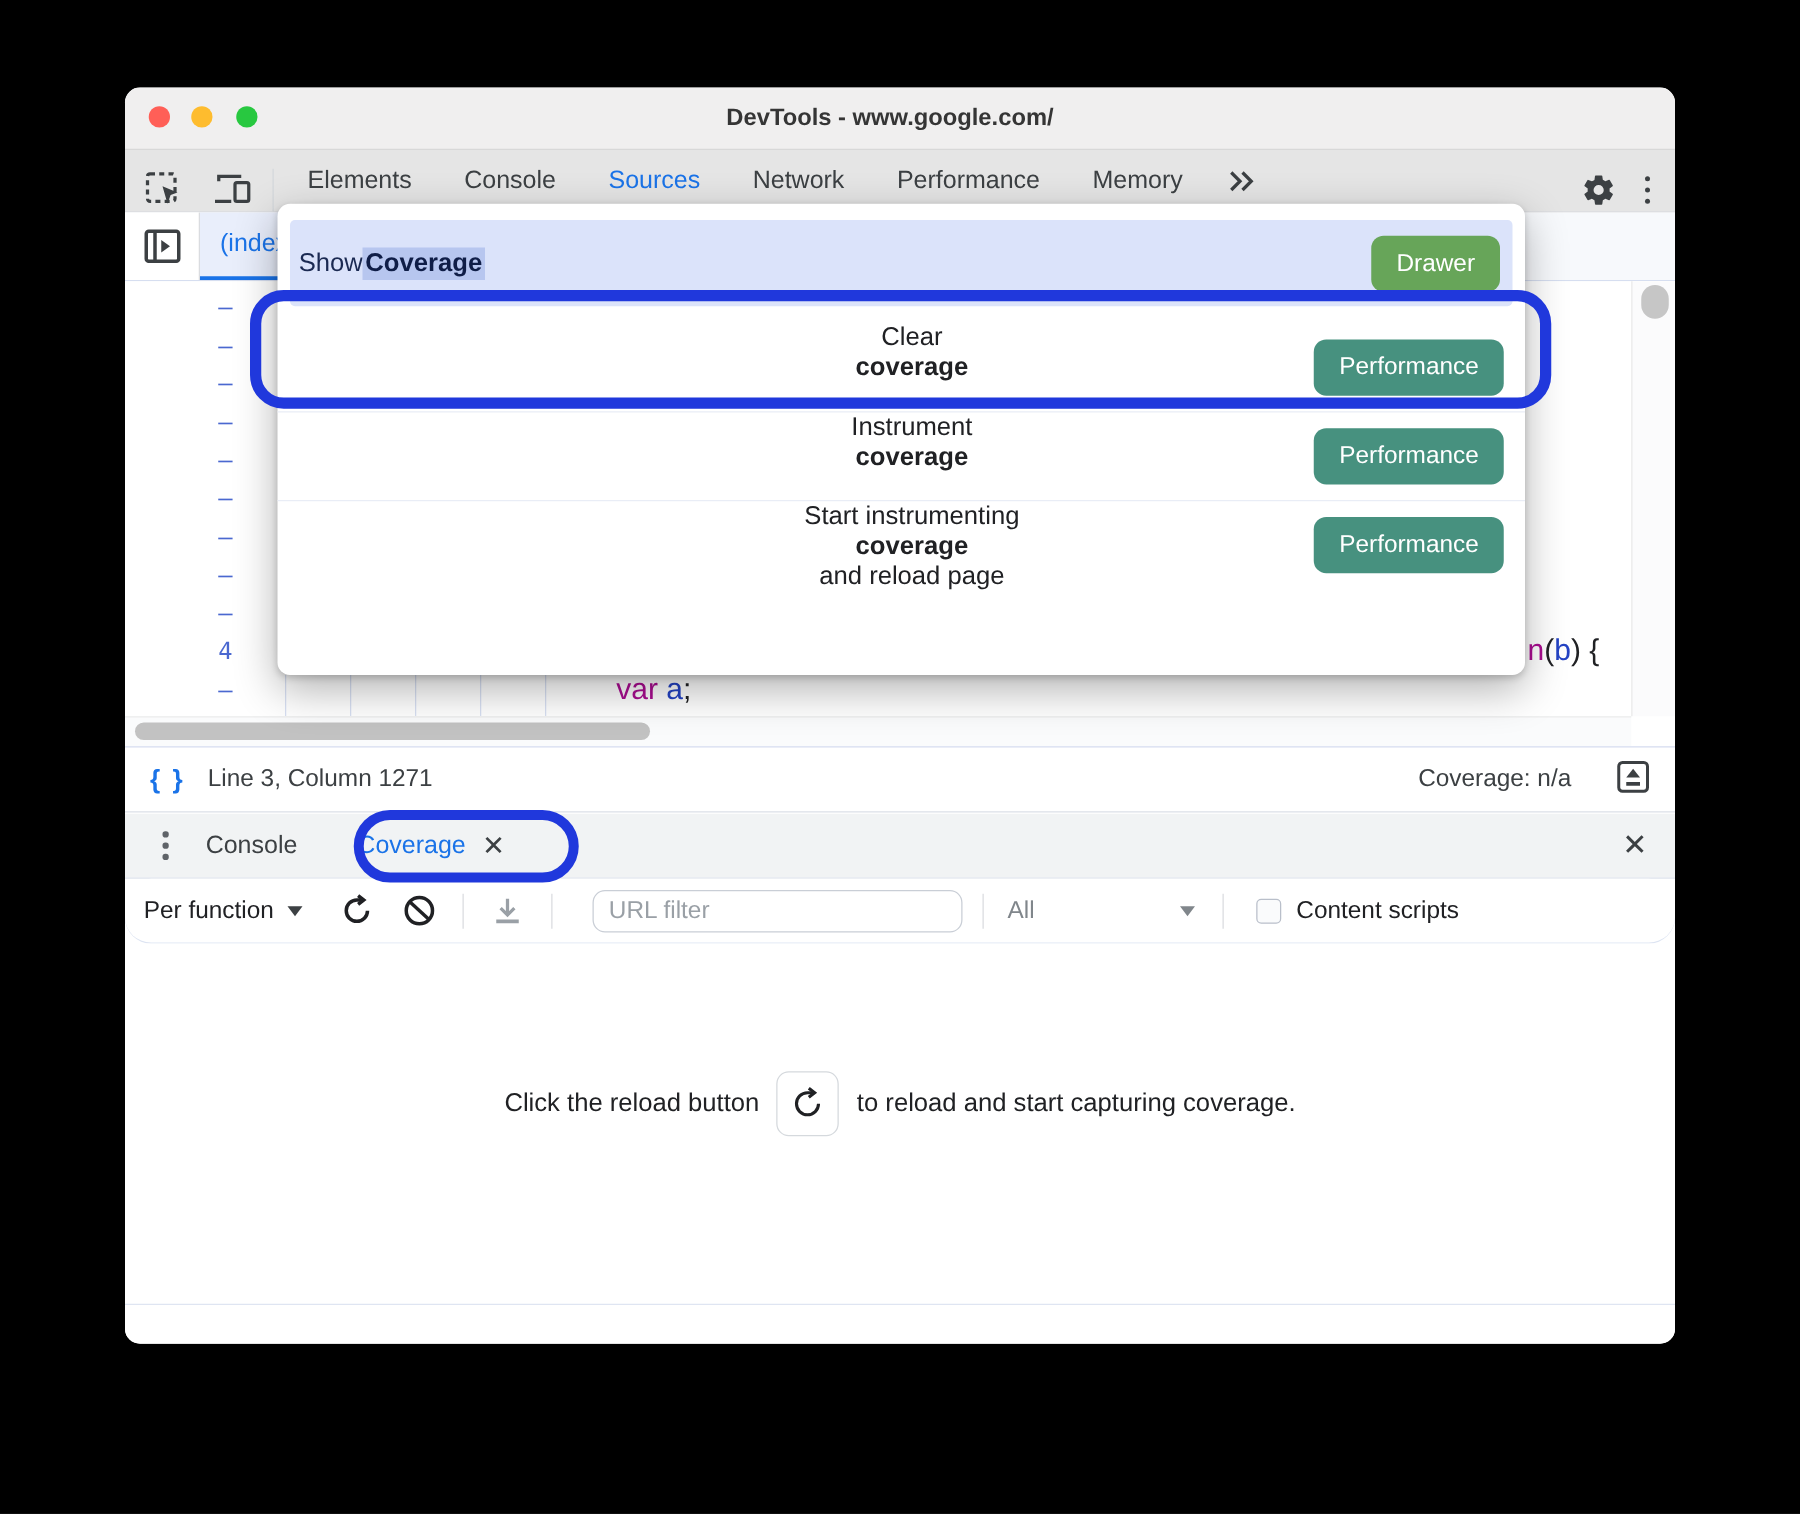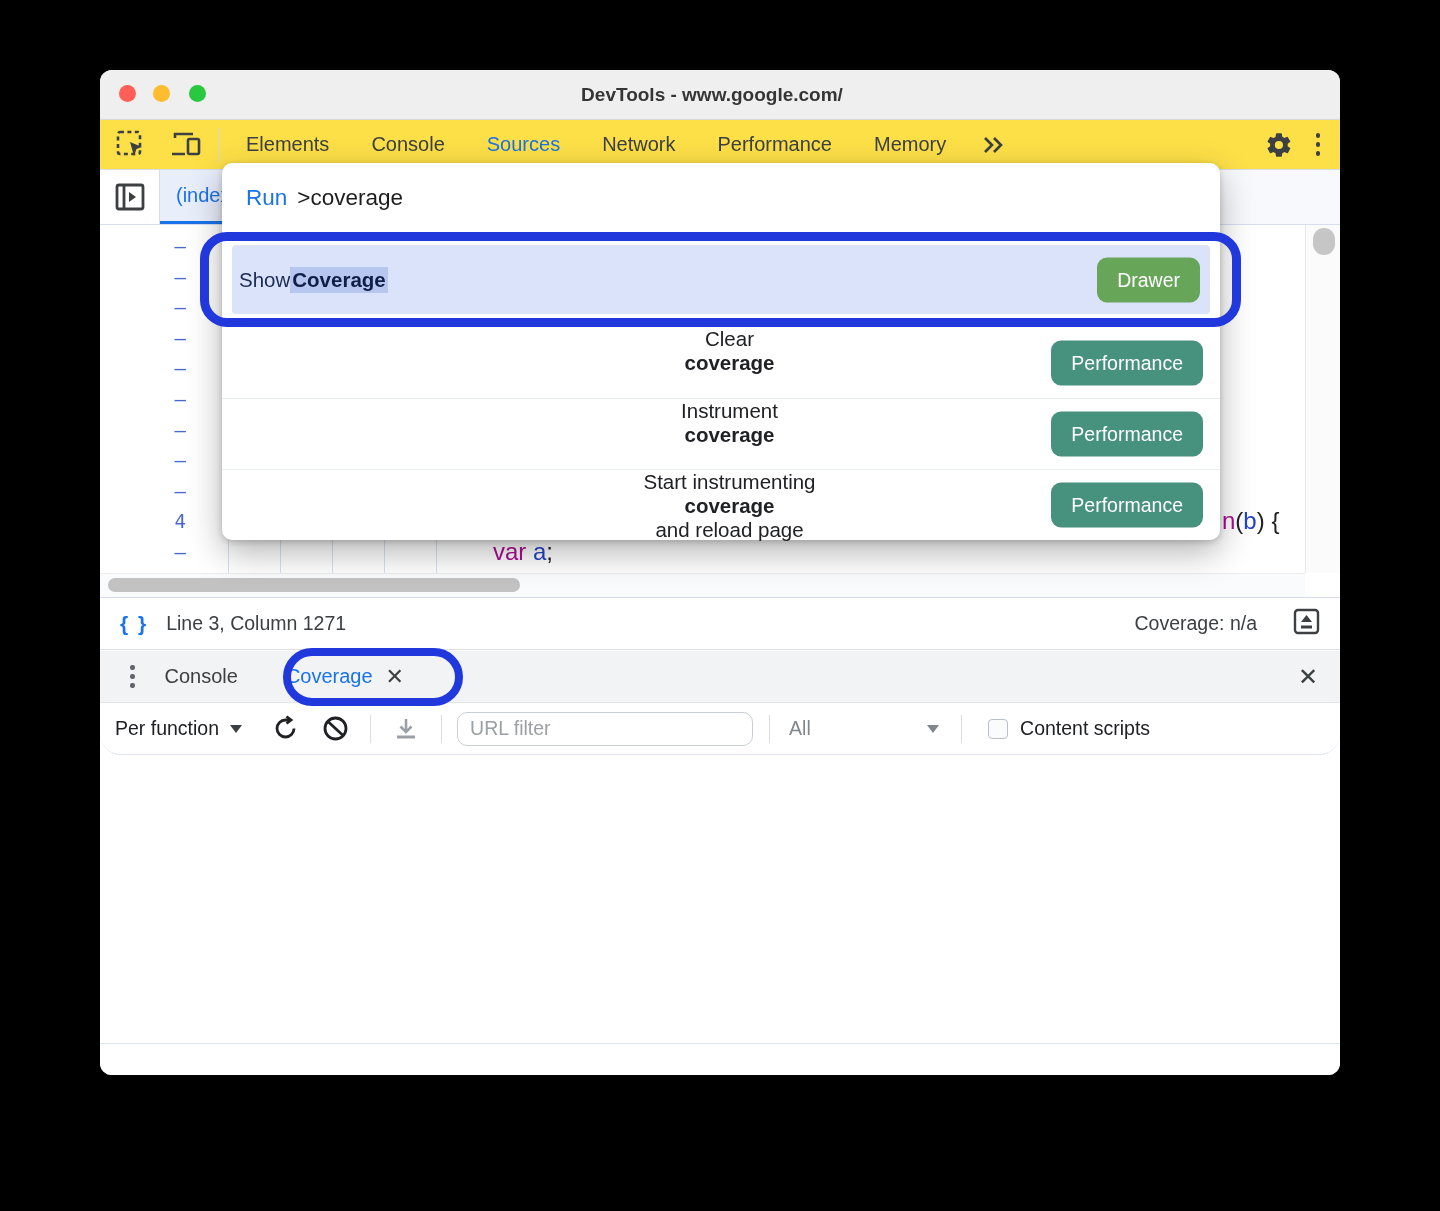--- a/index.html
+++ b/index.html
@@ -11,22 +11,22 @@
   .titlebar { position:absolute; left:0; top:0; width:1240px; height:50px; background:#f0efef;
               border-bottom:1px solid #d8d8d8; }
   .traffic { position:absolute; top:14.5px; width:17px; height:17px; border-radius:50%; }
   .t-red   { left:19px;  background:#ff5f57; }
   .t-yel   { left:53px;  background:#febc2e; }
   .t-grn   { left:89px;  background:#28c840; }
   .win-title { position:absolute; left:0; right:16px; top:0; height:50px; line-height:50px;
                text-align:center; font-size:19px; font-weight:bold; color:#353535; }
 
   
-  .tabbar { position:absolute; left:0; top:50px; width:1240px; height:50px; background:#fde047;
-            border-bottom:1px solid #dadce0; display:flex; align-items:center; }
+  .tabbar { position:absolute; left:0; top:50px; width:1240px; height:50px; background:#e5e5e5;
+            border-bottom:1px solid #dadce0; display:flex; align-items:flex-end; }
   .tool-icons { display:flex; align-items:center; height:34px; padding:0 14px 0 14px;
                 border-right:1px solid #d4d7db; gap:22px; }
   .icon-btn { display:flex; align-items:center; justify-content:center; width:34px; height:34px; }
   .main-tabs { display:flex; align-items:center; height:100%; margin-left:6px; }
   .main-tab { padding:0 21px; height:100%; display:flex; align-items:center; font-size:20px; color:#3c4043; }
   .main-tab.active { color:#1a73e8; }
   .more-tabs { padding:0 14px; display:flex; align-items:center; }
   .tabbar-right { margin-left:auto; display:flex; align-items:center; gap:14px; padding-right:14px; }
   .kebab { display:flex; flex-direction:column; gap:4.5px; padding:6px; }
   .kebab i { width:4.5px; height:4.5px; border-radius:50%; background:#3c4043; }
@@ -267,38 +267,46 @@
     </span>
     <span class="tb-sep" style="margin-left:18px"></span>
     <span class="icon-btn" style="margin-left:18px">
       <svg width="26" height="26" viewBox="0 0 26 26" fill="none" stroke="#9aa0a6" stroke-width="2.6">
         <path d="M13 3 V15"></path>
           <path d="M7.5 10.5 L13 16 L18.5 10.5"></path>
           <path d="M4 21 H22" stroke-width="3"></path>
       </svg>
     </span>
     <span class="tb-sep" style="margin-left:18px"></span>
-    <input class="url-input" style="margin-left: 15px;" placeholder="URL filter">
+    <input class="url-input" style="margin-left: 32px;" placeholder="URL filter">
     <span class="tb-sep" style="margin-left:16px"></span>
     <span class="all-select" style="margin-left:19px">
       <span>All</span>
       <span class="tri"></span>
     </span>
     <span class="tb-sep" style="margin-left:22px"></span>
     <span class="checkbox" style="margin-left:26px"></span>
     <span class="cs-label">Content scripts</span>
   </div>
 
+  <div class="cov-content">
+    <div class="cov-msg">
+      <span>Click the reload button</span>
+      <span class="reload-btn">
+        <svg width="28" height="28" viewBox="0 0 27 27" fill="none" stroke="#202124" stroke-width="2.4">
+          <path d="M22 13.5 A 8.5 8.5 0 1 1 13.5 5 H 17"></path>
+          <path d="M14.5 1.5 L19 5 L14.5 8.5" fill="none"></path>
+        </svg>
+      </span>
+      <span>to reload and start capturing coverage.</span>
+    </div>
+  </div>
   <div class="drawer-footer"></div>
 
   <div class="palette">
-    <div class="pal-header">
-      <span class="pal-run">Run</span>
-      <span class="pal-query">&gt;coverage</span>
-    </div>
     <div class="pal-sel-zone">
       <div class="pal-sel-row">
         <span>Show </span>
           <span class="pal-match-sel">Coverage</span>
         <span class="badge badge-drawer">Drawer</span>
       </div>
     </div>
     <div class="pal-row">
       <span>Clear </span>
         <span class="b">coverage</span>

